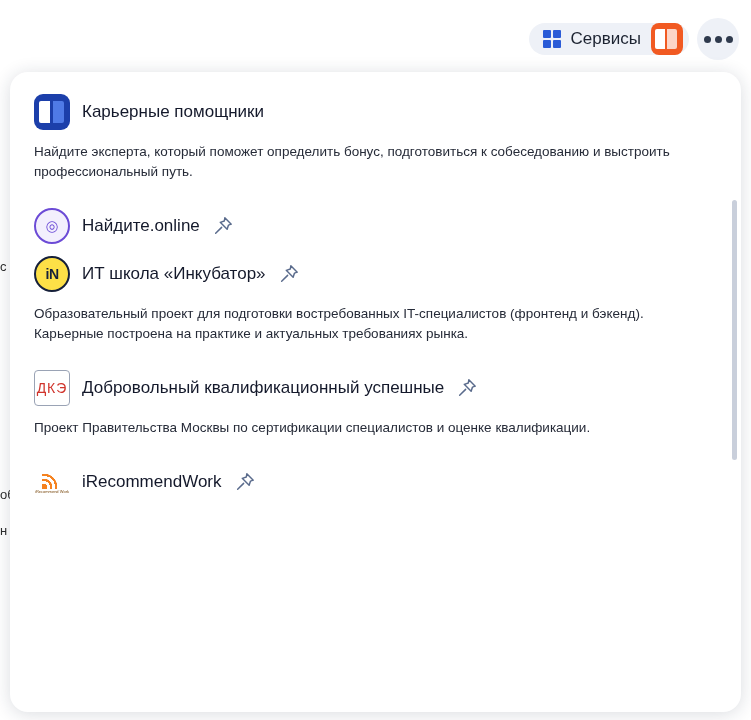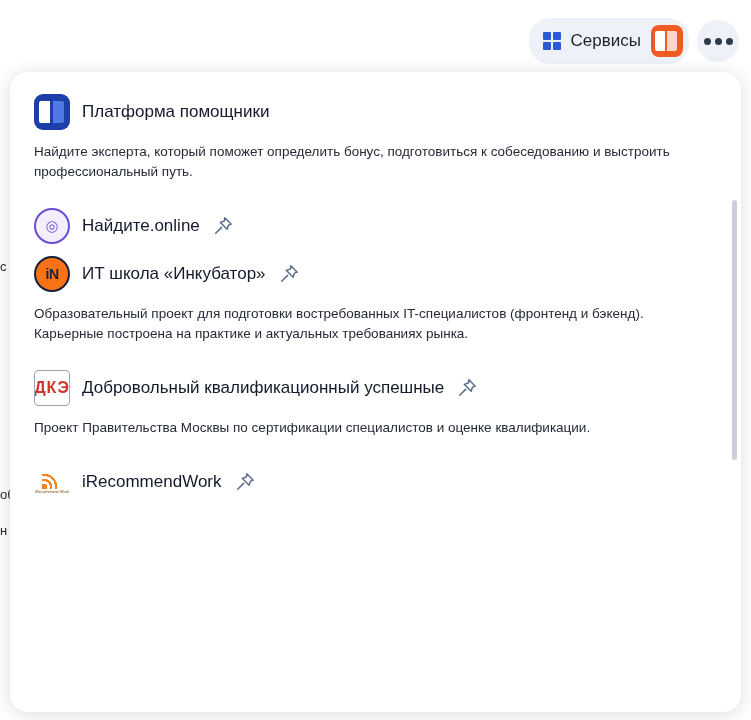--- a/index.html
+++ b/index.html
@@ -34,21 +34,21 @@
     top: 18px;
     right: 12px;
     display: flex;
     align-items: center;
     gap: 8px;
   }
   .services-pill {
     display: flex;
     align-items: center;
     gap: 10px;
-    height: 46px;
+    height: 32px;
     padding: 0 6px 0 14px;
     border-radius: 21px;
     background: #eef1f7;
     cursor: pointer;
   }
   .grid-icon {
     display: grid;
     grid-template-columns: 8px 8px;
     grid-template-rows: 8px 8px;
     gap: 2px;
@@ -180,38 +180,38 @@
     display: flex;
     align-items: center;
     justify-content: center;
     font-size: 15px;
     color: #6c4bd6;
     font-family: "DejaVu Sans", sans-serif;
   }
   .ic-in {
     border-radius: 50%;
     border: 2px solid #16203a;
-    background: #f97316;
+    background: #fde047;
     display: flex;
     align-items: center;
     justify-content: center;
     font-size: 14px;
     font-weight: bold;
     color: #16203a;
     letter-spacing: -.5px;
   }
   .ic-dke {
     border: 1.5px solid #9aa3b5;
     border-radius: 4px;
     background: #ffffff;
     display: flex;
     align-items: center;
     justify-content: center;
-    font-size: 16px;
-    font-weight: bold;
+    font-size: 14px;
+    font-weight: normal;
     color: #d0342c;
     letter-spacing: 1px;
   }
   .ic-rw {
     background: #ffffff;
     display: flex;
     flex-direction: column;
     align-items: center;
     justify-content: center;
   }
@@ -268,21 +268,21 @@
 
   <div class="panel">
     <div class="scrollbar"></div>
 
     <div class="item">
       <div class="item-head">
         <span class="ic ic-book">
           <span class="pg-l"></span>
             <span class="pg-r"></span>
         </span>
-        <span class="item-title">Платформа помощники</span>
+        <span class="item-title">Карьерные помощники</span>
       </div>
       <p class="item-desc">Найдите эксперта, который поможет определить бонус, подготовиться к собеседованию и выстроить профессиональный путь.</p>
     </div>
 
     <div class="item">
       <div class="item-head">
         <span class="ic ic-circle">◎</span>
         <span class="item-title">Найдите.online</span>
         <span class="pin">
           <svg width="22" height="22" viewBox="0 0 24 24" fill="none" stroke="#5a6b8c" stroke-width="1.6" stroke-linecap="round" stroke-linejoin="round">

